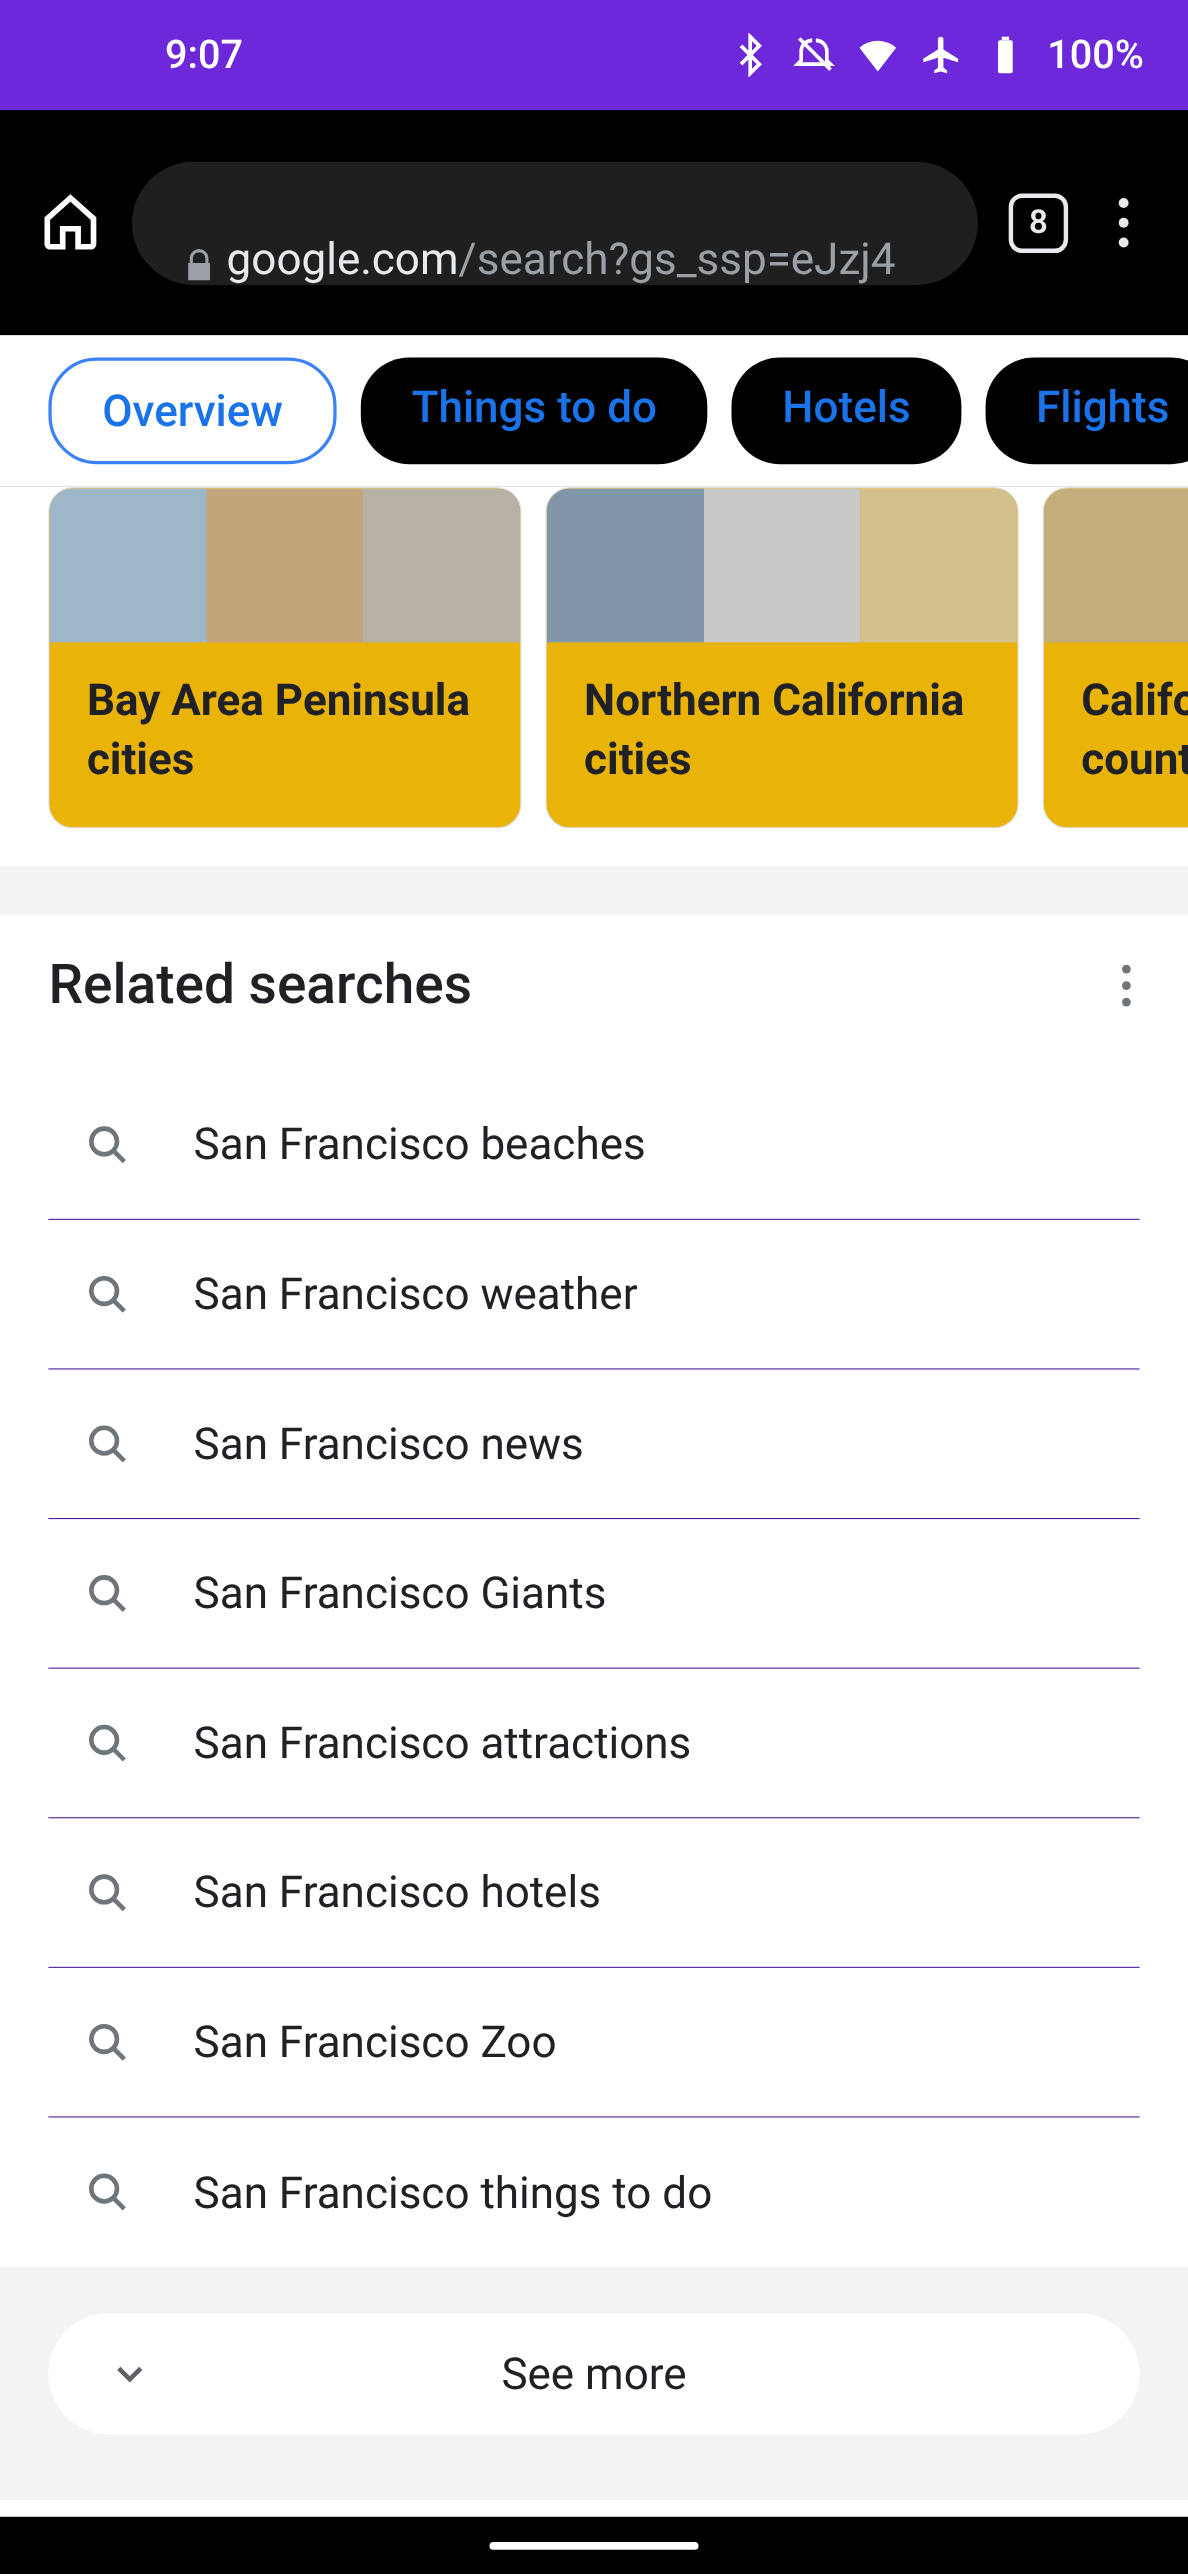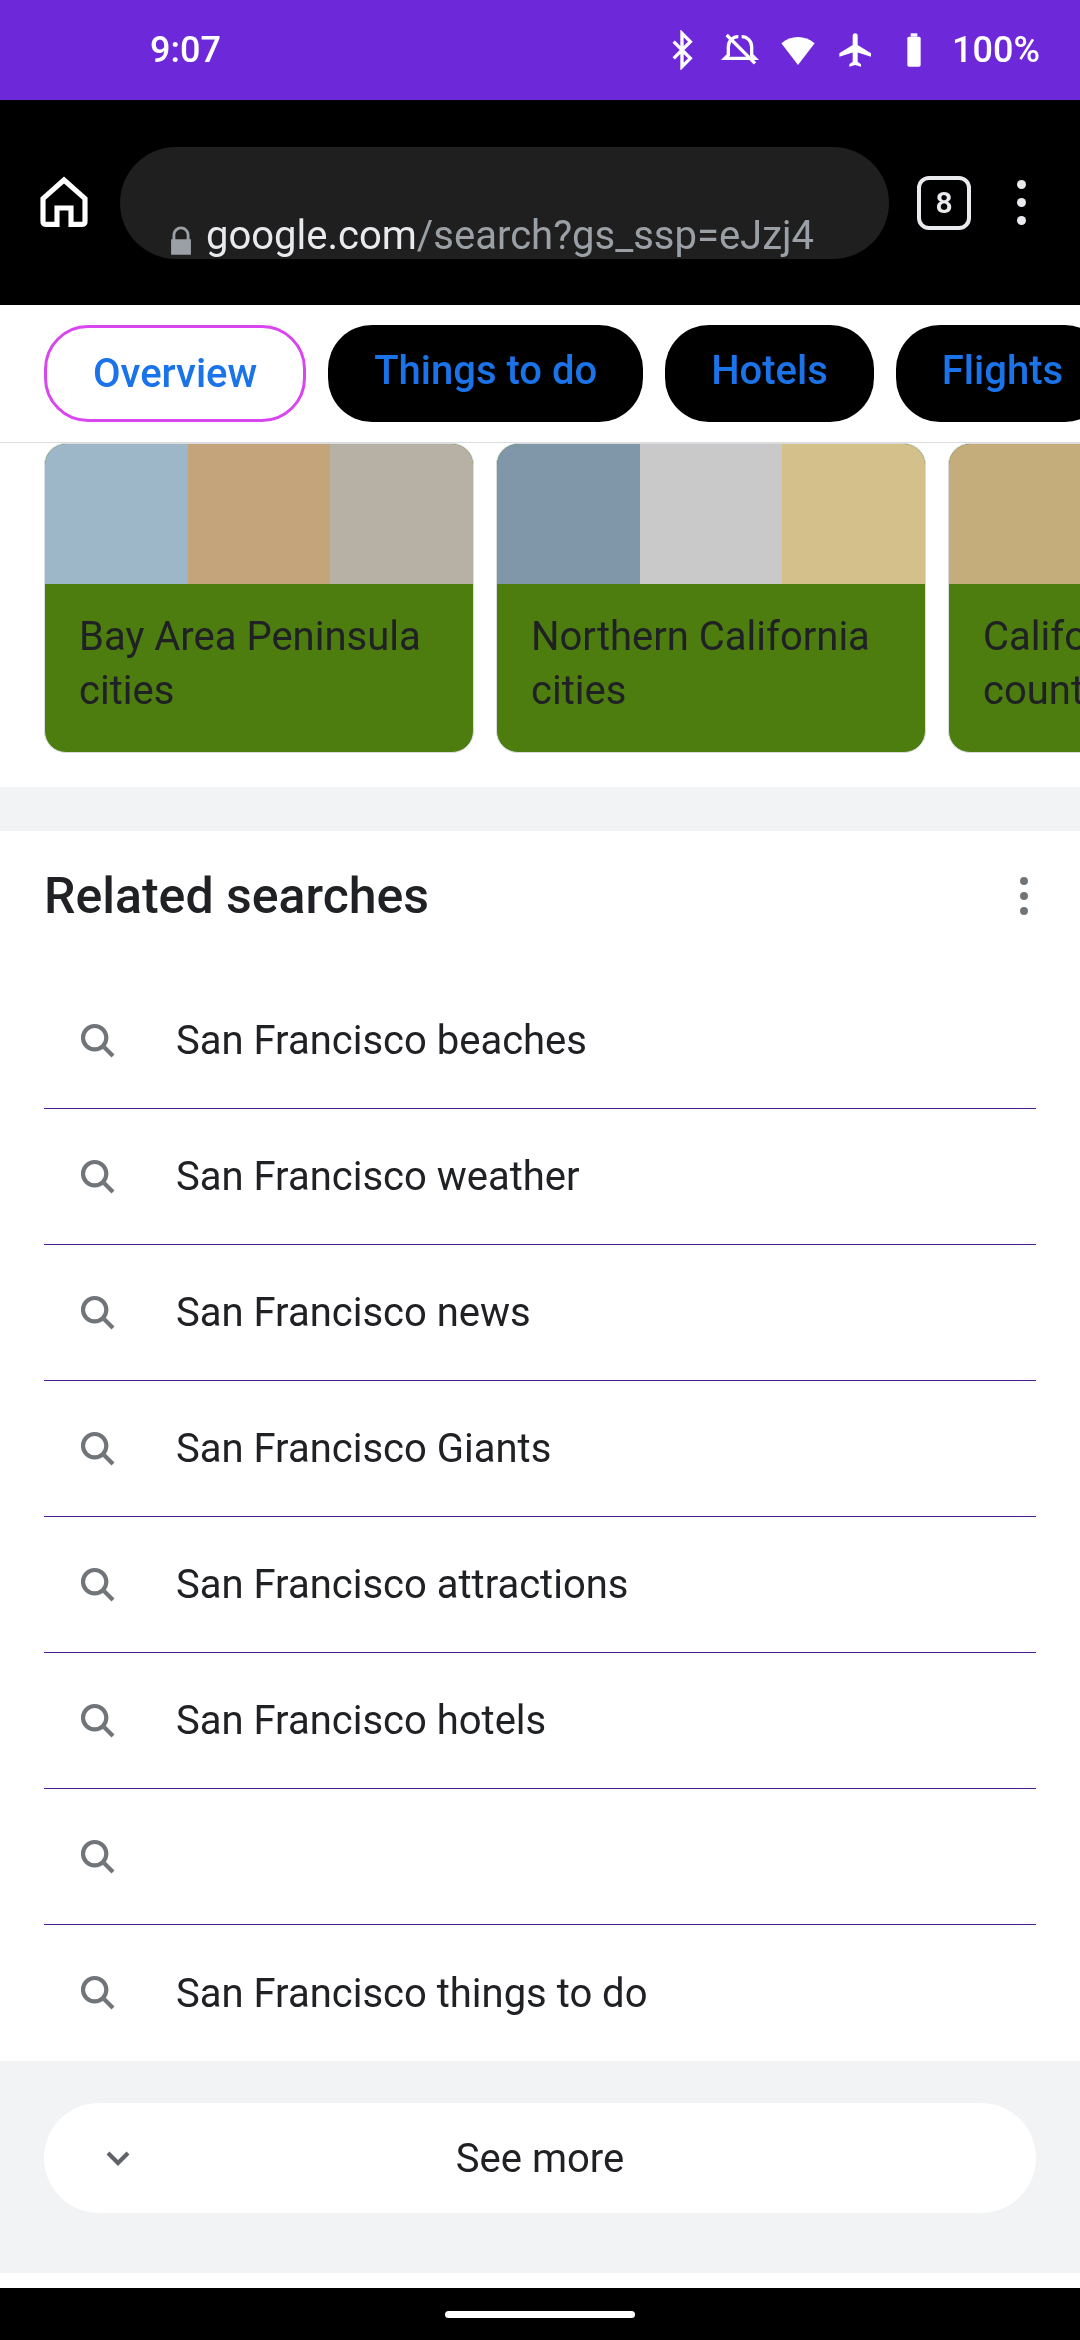--- a/index.html
+++ b/index.html
@@ -76,36 +76,37 @@
     padding: 22px 46px;
     border-radius: 44px;
     font-size: 40px;
     font-weight: 500;
     background: #000000;
     color: #1a73e8;
     white-space: nowrap;
   }
   .tab-pill.active {
     background: #fff;
-    border: 3px solid #d946ef;
+    border: 3px solid #3b82f6;
   }
 
   .carousel {
     display: flex;
     gap: 22px;
     padding: 0 44px 34px 44px;
     overflow: hidden;
     background: #fff;
   }
   .card {
     flex: 0 0 430px;
     border: 1px solid #dadce0;
     border-radius: 22px;
     overflow: hidden;
-    background: #4d7c0f;
+    background: #eab308;
+    font-weight: bold;
   }
   .card.partial { flex: 0 0 260px; }
   .card-imgs { display: flex; height: 140px; }
   .card-imgs .thumb { flex: 1; }
   .card-label { padding: 26px 34px 34px; font-size: 40px; color: #202124; line-height: 1.35; }
 
   .section-gap { height: 44px; background: #f1f3f4; }
 
   .related { padding: 36px 44px 0; border-radius: 20px; }
   .related-head { display: flex; align-items: center; }
@@ -291,20 +292,21 @@
             <circle cx="10" cy="10" r="7"></circle>
             <path d="M21 21l-6-6"></path>
           </svg>
         <span>San Francisco hotels</span>
       </div>
       <div class="related-item">
         <svg class="mag" viewBox="0 0 24 24" fill="none" stroke="#70757a" stroke-width="2.5">
             <circle cx="10" cy="10" r="7"></circle>
             <path d="M21 21l-6-6"></path>
           </svg>
+        <span>San Francisco Zoo</span>
       </div>
       <div class="related-item">
         <svg class="mag" viewBox="0 0 24 24" fill="none" stroke="#70757a" stroke-width="2.5">
             <circle cx="10" cy="10" r="7"></circle>
             <path d="M21 21l-6-6"></path>
           </svg>
         <span>San Francisco things to do</span>
       </div>
     </div>
   </div>

